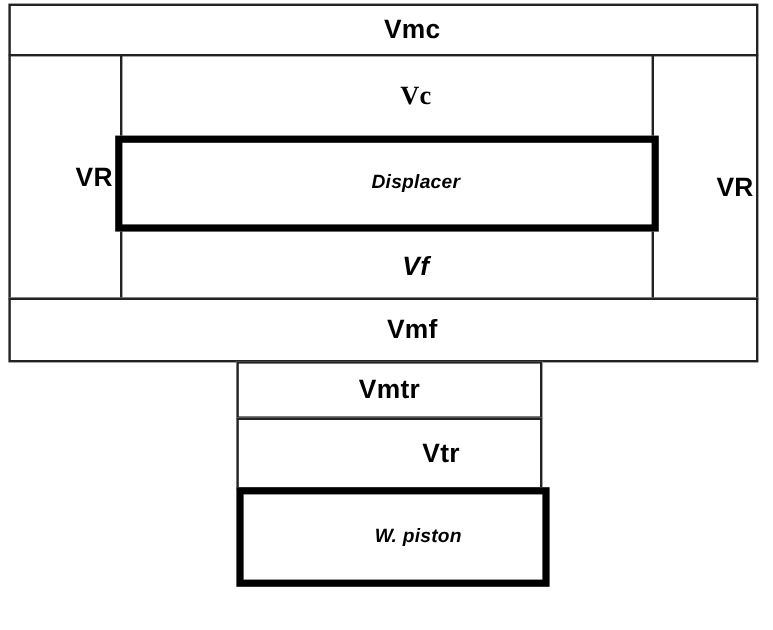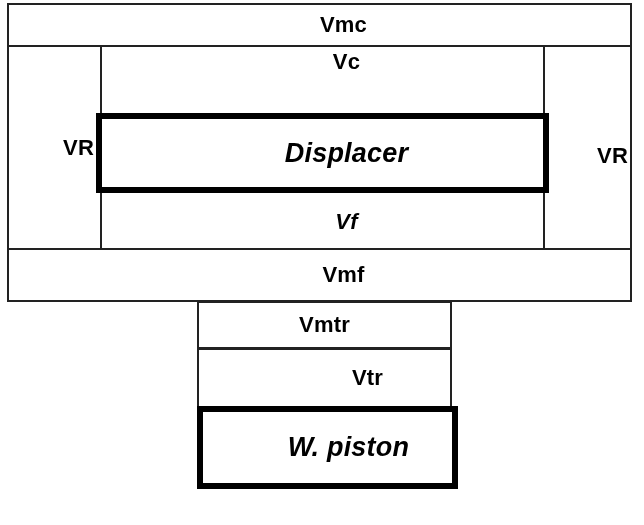--- a/index.html
+++ b/index.html
@@ -47,21 +47,21 @@
     user-select: none;
     padding-left: 24px;
   }
   .lbl-bold {
     font-weight: bold;
     font-size: 22px;
   }
   .lbl-bolditalic {
     font-weight: bold;
     font-style: italic;
-    font-size: 27px;
+    font-size: 16px;
   }
 
   
   .vline {
     position: absolute;
     width: 2px;
     background: #222222;
   }
 </style>
 </head>
@@ -75,21 +75,21 @@
   <div class="box thin" style="left:7px; top:45px; width:625px; height:205px;"></div>
 
   <div class="vline" style="left:100px; top:45px; height:205px;"></div>
 
   <div class="vline" style="left:543px; top:45px; height:205px;"></div>
 
   <div class="label lbl-bold" style="left:9px; top:125px; width:91px; height:45px;">VR</div>
 
   <div class="label lbl-bold" style="left:545px; top:133px; width:87px; height:45px;">VR</div>
 
-  <div class="label lbl-bold" style="left:102px; top:29px; width:441px; height:66px;">Vc</div>
+  <div class="label lbl-bold" style="left:102px; top:47px; width:441px; height:66px;font-family:Liberation Serif, serif;">Vc</div>
 
   <div class="label lbl-bold" style="left:102px; top:193px; width:441px; height:57px;font-style:italic;">Vf</div>
 
   <div class="box thick" style="left:96px; top:113px; width:453px; height:80px;"></div>
   <div class="label lbl-bolditalic" style="left:96px; top:113px; width:453px; height:80px;">Displacer</div>
 
   <div class="box thin" style="left:7px; top:248px; width:625px; height:54px;"></div>
   <div class="label lbl-bold" style="left:7px; top:248px; width:625px; height:54px;">Vmf</div>
 
   <div class="box thin" style="left:197px; top:301px; width:255px; height:48px;"></div>

